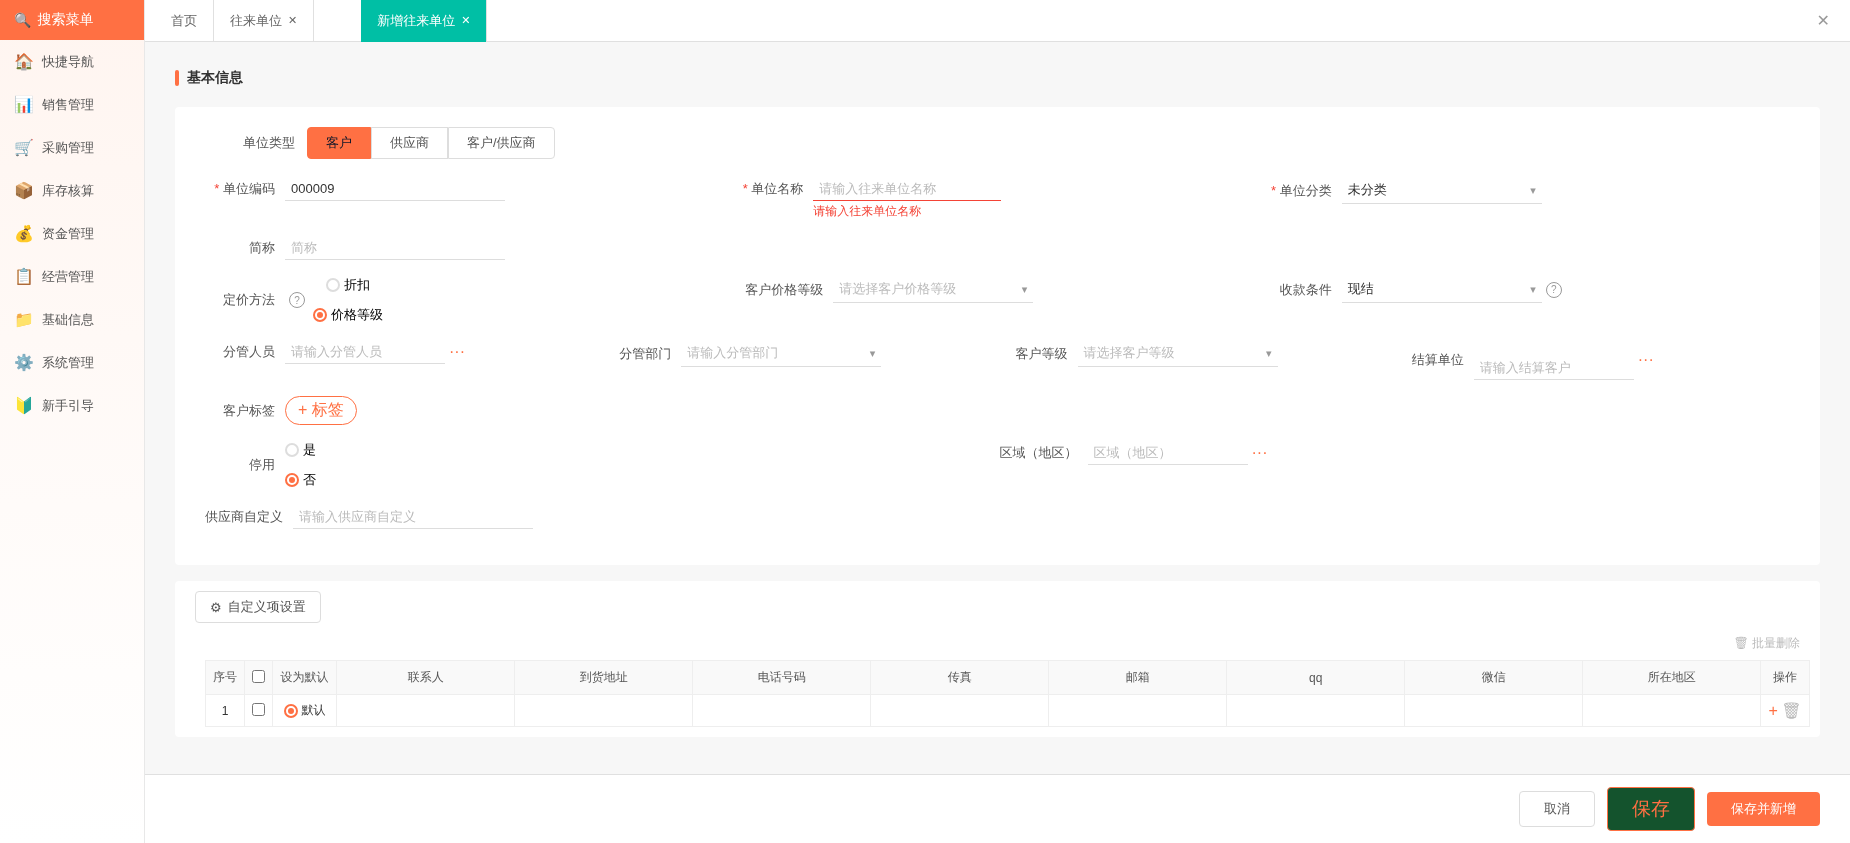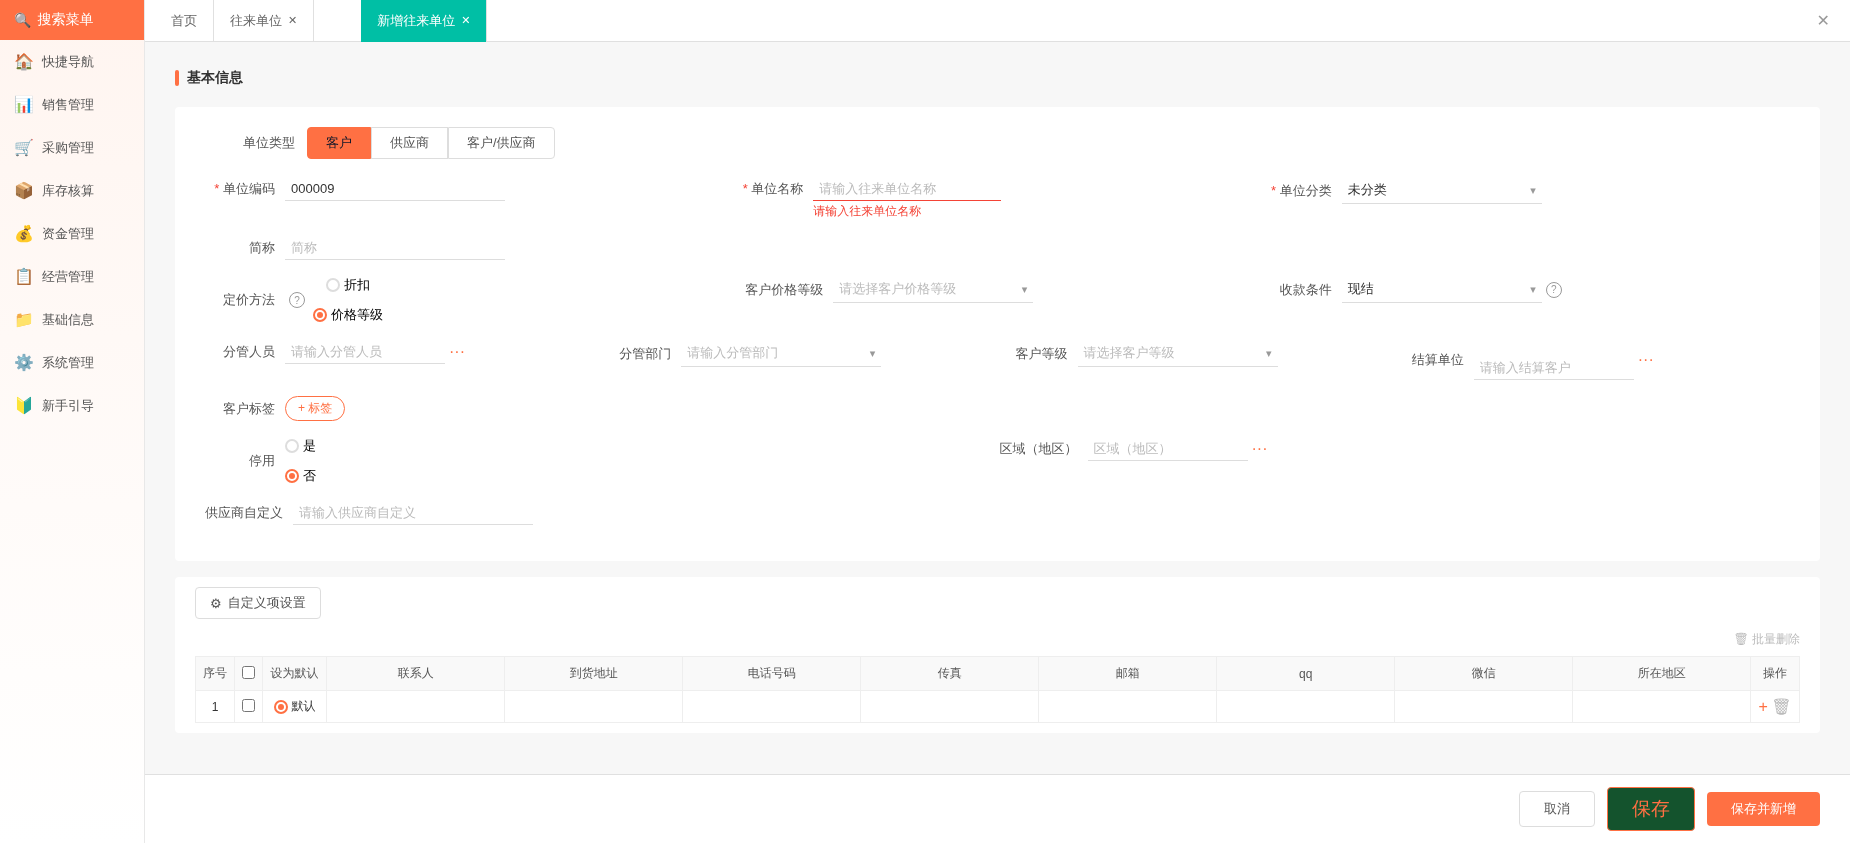--- a/index.html
+++ b/index.html
@@ -255,21 +255,21 @@
     
     .tag-btn {
       display: flex;
       align-items: center;
       gap: 4px;
       border: 1px solid #ff7043;
       color: #ff7043;
       border-radius: 20px;
       padding: 3px 12px;
       cursor: pointer;
-      font-size: 12px;
+      font-size: 16px;
       background: white;
     }
 
     
     .custom-settings-btn {
       display: flex;
       align-items: center;
       gap: 6px;
       border: 1px solid #ddd;
       padding: 6px 14px;
@@ -290,20 +290,21 @@
     .batch-delete {
       text-align: right;
       color: #bbb;
       font-size: 12px;
       margin-bottom: 8px;
     }
     table {
       width: 100%;
       border-collapse: collapse;
       font-size: 12px;
+      margin-left: 10px;
     }
     th {
       background: #f9f9f9;
       padding: 8px 6px;
       text-align: center;
       color: #555;
       border: 1px solid #eee;
       font-weight: normal;
     }
     td {

